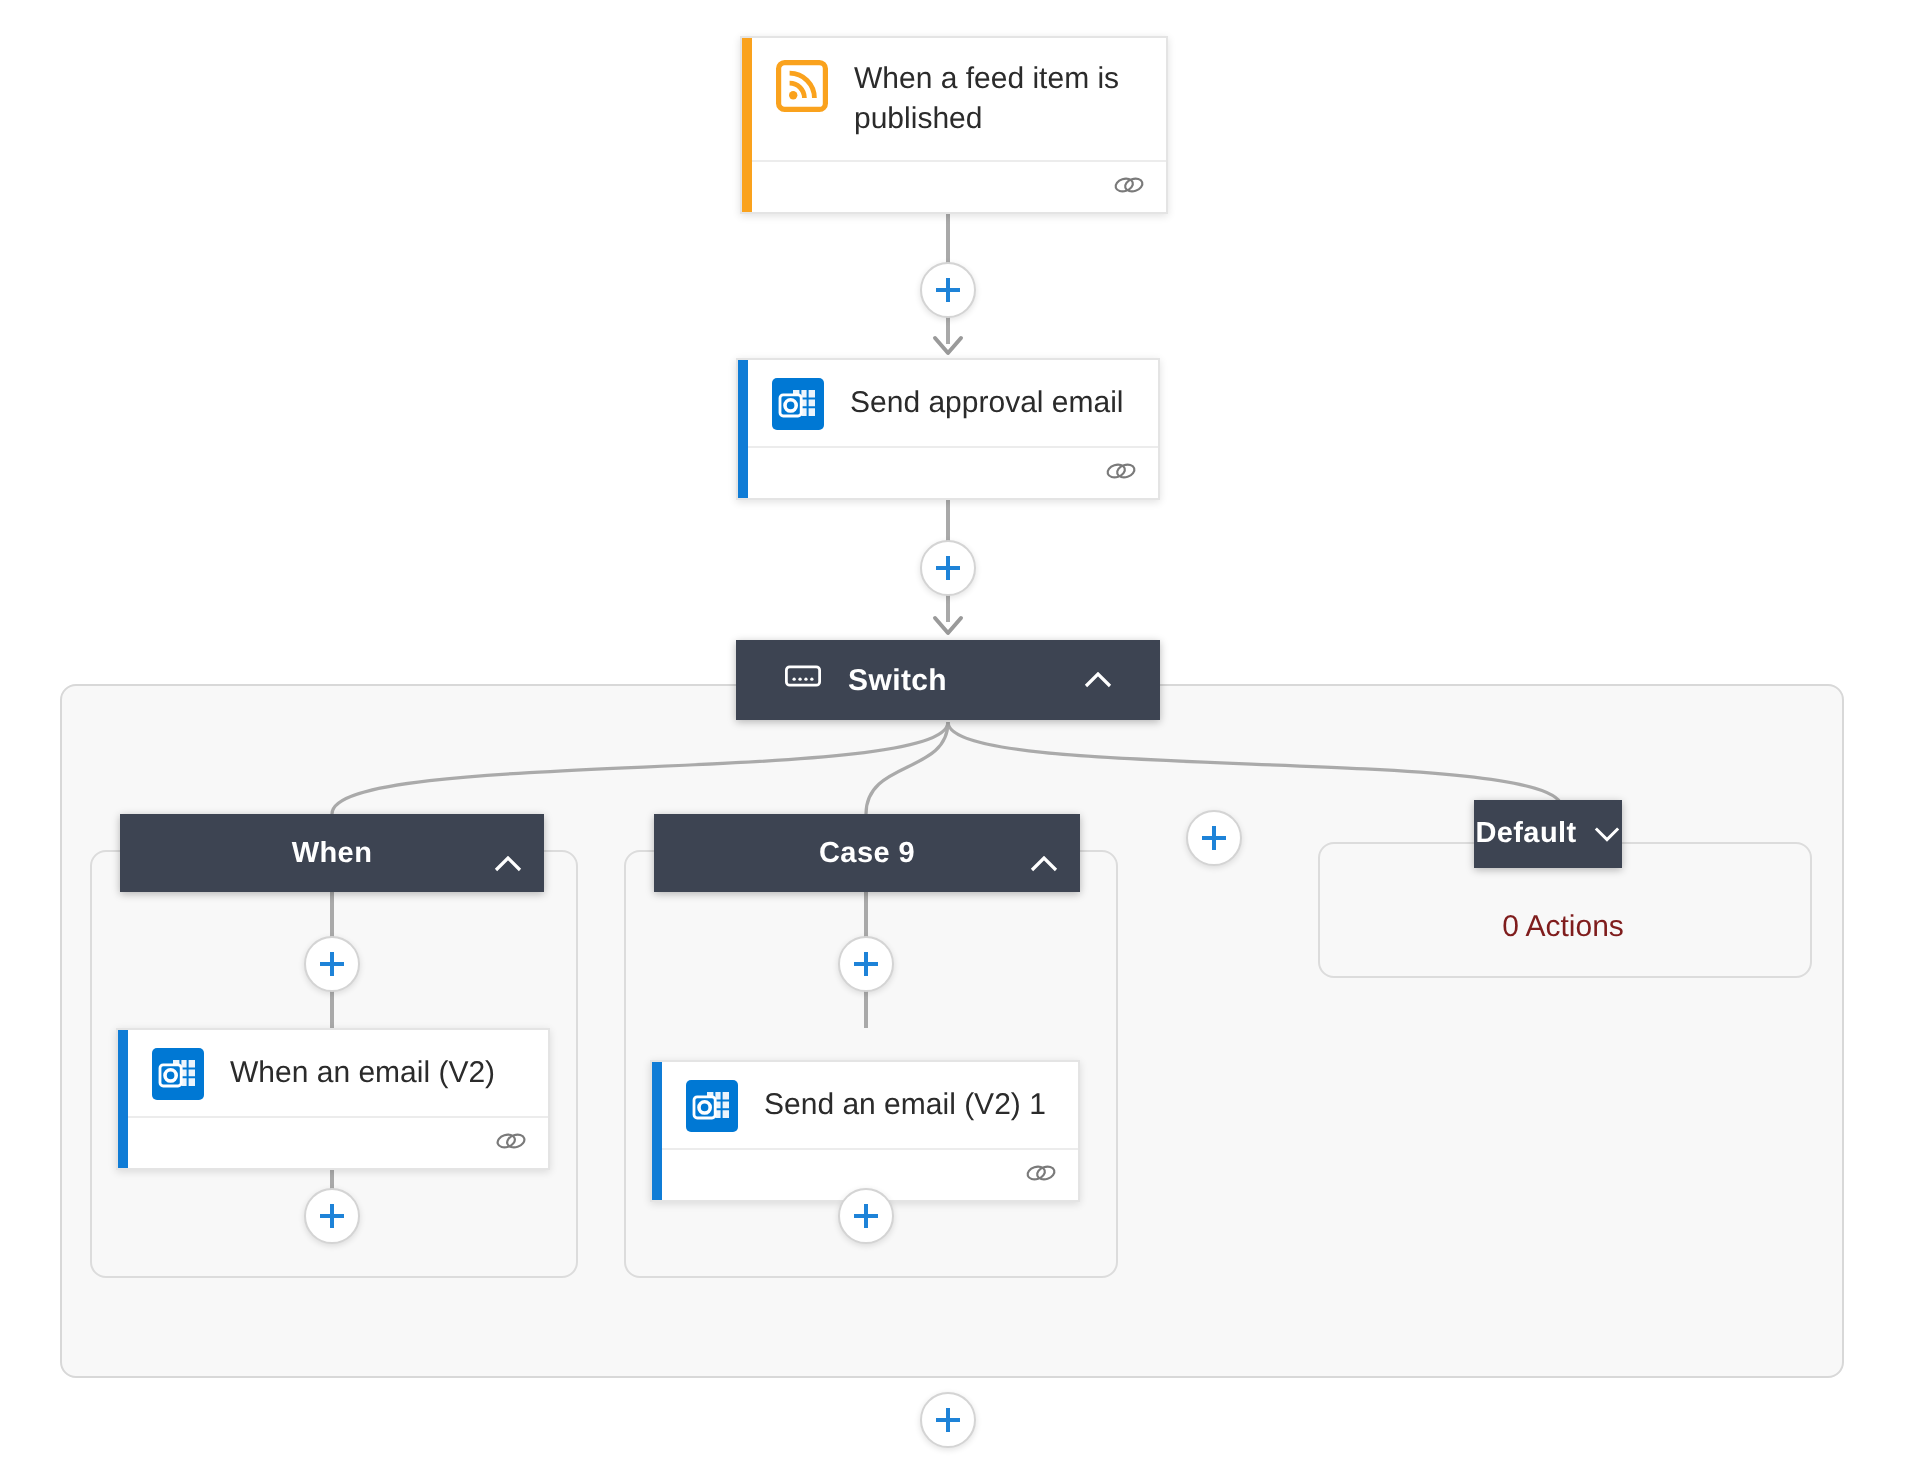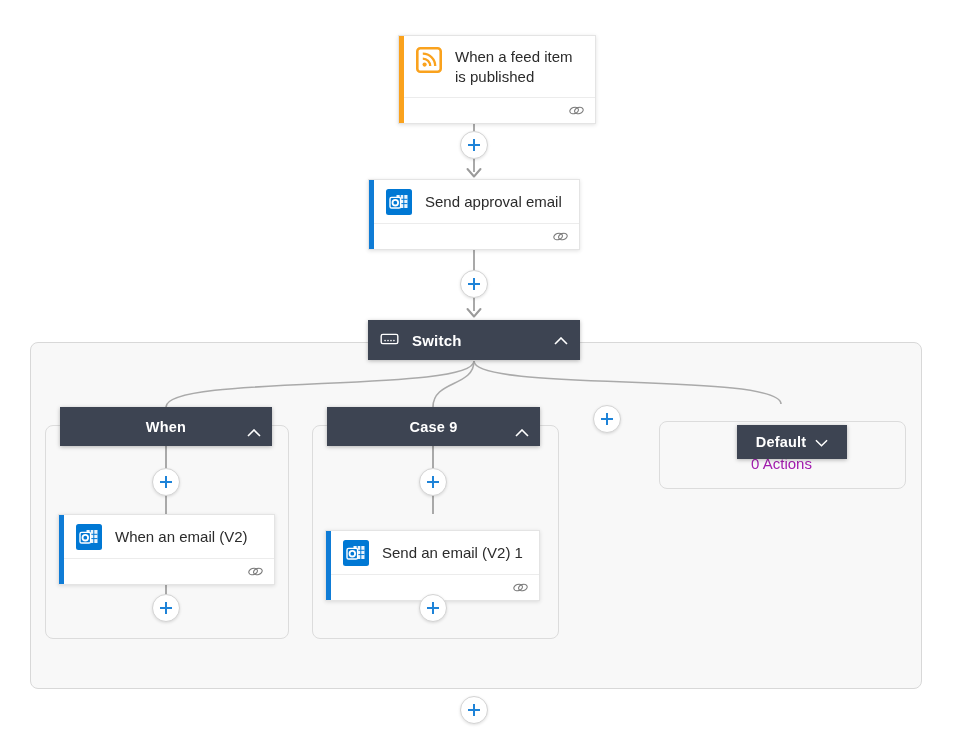--- a/index.html
+++ b/index.html
@@ -20,26 +20,26 @@
   .connectors{left:0;top:0;z-index:3;pointer-events:none;}
   .ln{stroke:#a9a9a9;stroke-width:2;fill:none;}
   .curve{stroke:#aaaaaa;stroke-width:1.6;fill:none;}
   .arrow{stroke:#9a9a9a;stroke-width:2;fill:none;stroke-linecap:round;stroke-linejoin:round;}
   
   .scope-header{
     background:#3d4452;color:#ffffff;z-index:4;display:flex;align-items:center;
     box-shadow:0 1px 4px rgba(0,0,0,0.28);cursor:pointer;
   }
   .scope-header .label{font-weight:bold;font-size:15px;letter-spacing:.2px;}
-  .switch-header{left:368px;top:320px;width:212px;height:40px;padding:0 12px;box-sizing:border-box;}
+  .switch-header{left:368px;top:320px;width:212px;height:40px;padding:0 24px;box-sizing:border-box;}
   .switch-header .label{margin-left:13px;}
   .switch-header .chev{margin-left:auto;}
   .case-header{justify-content:center;position:absolute;}
   .case-header .chev{position:absolute;right:11px;top:50%;margin-top:-4px;}
-  .default-header{left:737px;top:425px;width:110px;height:34px;justify-content:center;gap:9px;}
+  .default-header{left:737px;top:400px;width:74px;height:34px;justify-content:center;gap:9px;}
   .default-header .label{font-size:14.5px;}
   
   .card{
     background:#ffffff;border:1px solid #e4e4e4;box-shadow:0 1px 4px rgba(0,0,0,0.12);
     z-index:4;display:flex;flex-direction:column;box-sizing:border-box;cursor:pointer;
   }
   .accent{position:absolute;left:0;top:0;bottom:0;width:5px;}
   .accent.orange{background:#faa21d;}
   .accent.blue{background:#0f7cd6;}
   .card-body{flex:1;display:flex;align-items:center;padding:0 12px 0 17px;gap:13px;}
@@ -54,21 +54,21 @@
   .plus{
     position:absolute;width:28px;height:28px;border-radius:50%;background:#ffffff;
     border:1px solid #d4d4d4;box-shadow:0 1px 3px rgba(0,0,0,0.12);z-index:5;
     display:flex;align-items:center;justify-content:center;padding:0;cursor:pointer;
   }
   .plus svg{display:block;}
   
   .default-container{left:659px;top:421px;width:245px;height:66px;}
   .zero-actions{
     left:659px;top:440px;width:245px;height:47px;z-index:3;display:flex;
-    align-items:center;justify-content:center;font-size:15px;color:#a21caf;
+    align-items:center;justify-content:center;font-size:15px;color:#7f1d1d;
   }
 </style>
 </head>
 <body>
 
 <div class="stage">
 
   <div class="abs big-container"></div>
 
   <div class="abs case-container" style="left:45px;top:425px;width:242px;height:212px;"></div>
@@ -82,21 +82,21 @@
     <polyline class="arrow" points="467.5,309 474,316.5 480.5,309"></polyline>
     <path class="curve" d="M474 361 C474 393 166 374 166 407"></path>
     <path class="curve" d="M474 361 C474 387 433 380 433 407"></path>
     <path class="curve" d="M474 361 C474 392 781 372 781 404"></path>
     <path class="ln" d="M166 446 V 514"></path>
     <path class="ln" d="M166 585 V 606"></path>
     <path class="ln" d="M433 446 V 514"></path>
     <path class="ln" d="M433 585 V 606"></path>
   </svg>
 
-  <div class="abs card" style="left:370px;top:35px;width:198px;height:89px;margin-left:28px;">
+  <div class="abs card" style="left:370px;top:18px;width:214px;height:89px;">
     <div class="accent orange"></div>
     <div class="card-body top-align">
       <span class="cicon">
         <svg viewBox="0 0 26 26" width="26" height="26">
           <rect x="1.3" y="1.3" width="23.4" height="23.4" rx="3" fill="#ffffff" stroke="#faa21d" stroke-width="2.6"></rect>
           <circle cx="8.6" cy="17.6" r="2.1" fill="#faa21d"></circle>
           <path d="M6.8 11.6 a7.4 7.4 0 0 1 7.4 7.4" stroke="#faa21d" stroke-width="2.4" fill="none"></path>
           <path d="M6.8 6.6 a12.4 12.4 0 0 1 12.4 12.4" stroke="#faa21d" stroke-width="2.4" fill="none"></path>
         </svg>
       </span>

